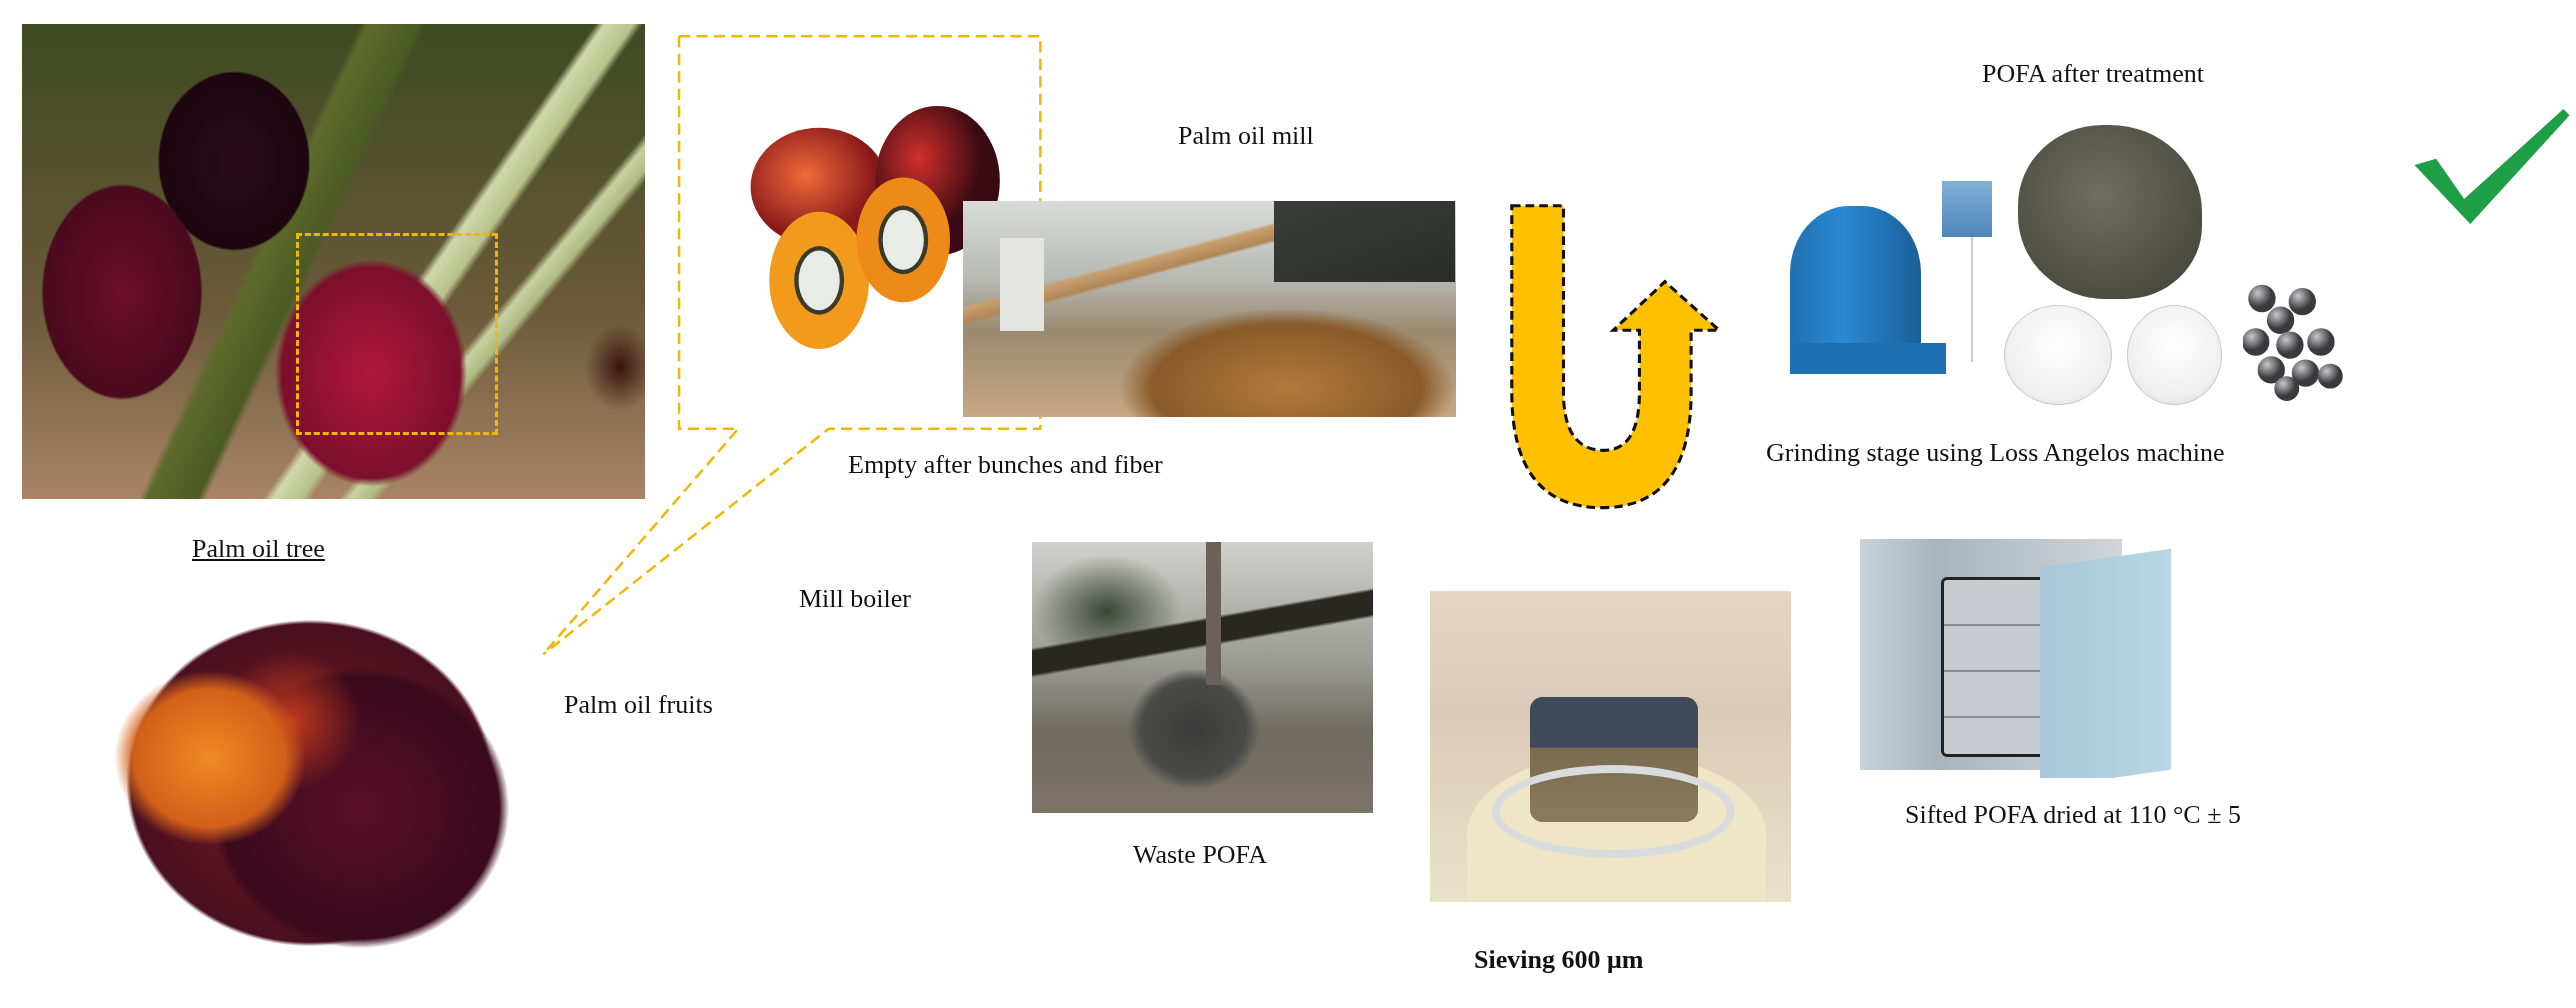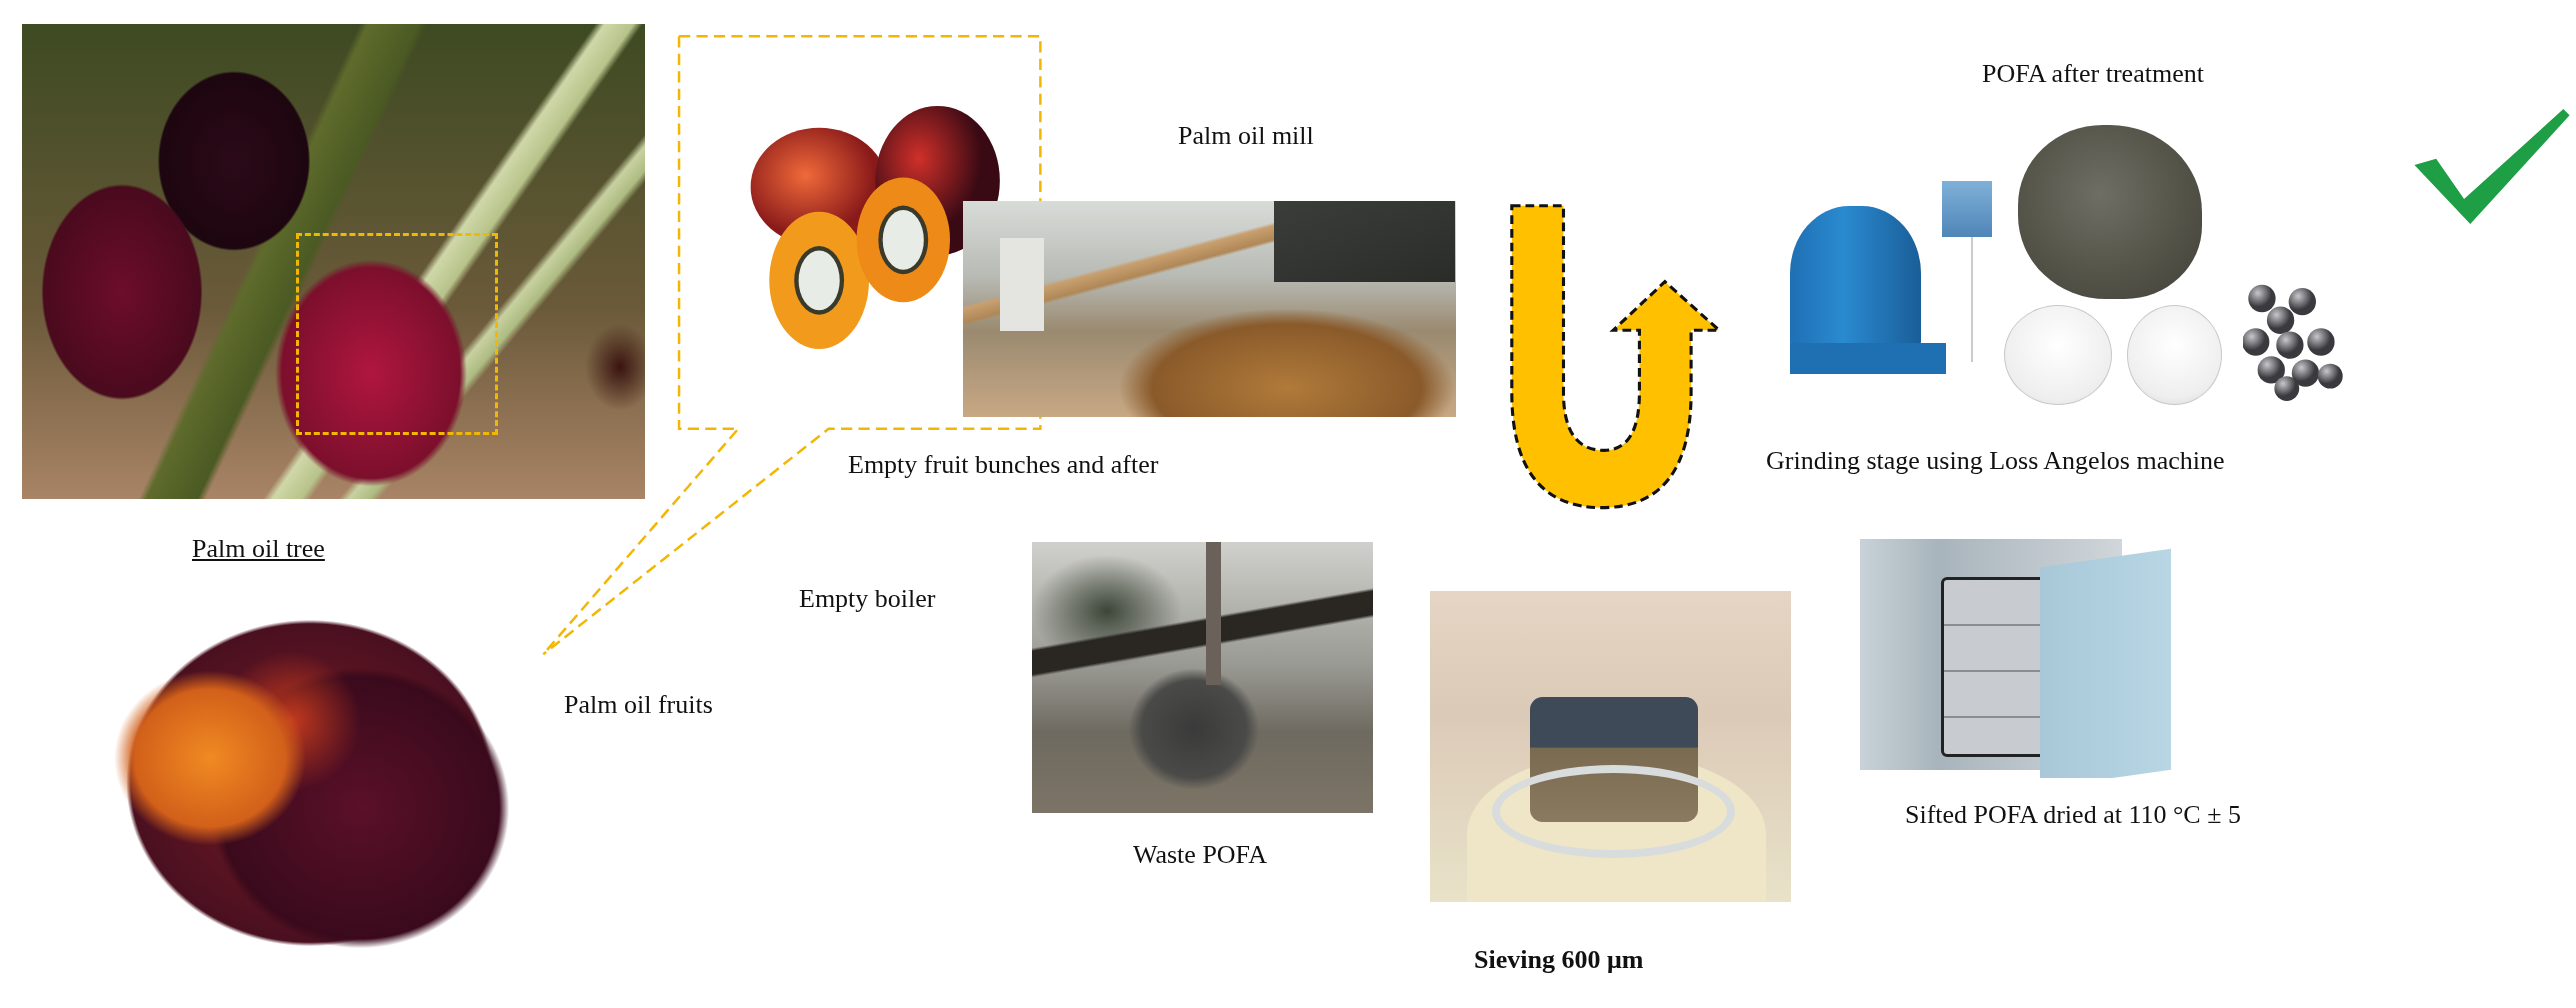--- a/index.html
+++ b/index.html
@@ -68,21 +68,21 @@
 
 <div class="label" style="left:1178px;top:123px;font-family:Liberation Serif, serif;">Palm oil mill</div>
 <div class="photo" style="left:963px;top:201px;width:493px;height:216px;
      background:
        radial-gradient(ellipse 224px 106px at 324px 187px, #b07a3a 0%, #8a5a2a 60%, transparent 75%),
        linear-gradient(165deg, transparent 30%, #c8a070 31%, #b08858 35%, transparent 36%),
        linear-gradient(180deg, #d8dcd8 0%, #b8bab4 35%, #9a8a70 60%, #c8a884 100%);">
   <div class="abs" style="left:37px;top:37px;width:44px;height:93px;background:#e4e4e0;"></div>
   <div class="abs" style="left:311px;top:0;width:181px;height:81px;background:linear-gradient(160deg,#3a3e3a,#2a2c28);"></div>
 </div>
-<div class="label" style="left:848px;top:452px;">Empty fruit bunches and after</div>
+<div class="label" style="left:848px;top:452px;">Empty after bunches and fiber</div>
 
 <svg class="abs" style="left:1495px;top:187px;" width="249" height="330" viewBox="0 0 400 530">
   <path d="M27 30 L110 30 L110 330 Q110 423 175 423 Q232 423 232 330 L232 230 L190 230 L273 152 L360 230 L315 230 L315 330
            Q315 515 172 515 Q27 515 27 330 Z" fill="#FFC000" stroke="#111" stroke-width="5" stroke-dasharray="14 8"></path>
 </svg>
 
 <div class="label" style="left:1982px;top:61px;">POFA after treatment</div>
 
 <div class="abs" style="left:1790px;top:181px;width:206px;height:196px;">
   <div class="abs" style="left:0;top:25px;width:131px;height:150px;border-radius:45% 45% 10% 10%;
@@ -116,23 +116,23 @@
   <circle cx="45" cy="140" r="22" fill="url(#ball)"></circle>
     <circle cx="100" cy="145" r="22" fill="url(#ball)"></circle>
   <circle cx="140" cy="150" r="20" fill="url(#ball)"></circle>
     <circle cx="70" cy="170" r="20" fill="url(#ball)"></circle>
 </svg>
 
 <svg class="abs" style="left:2411px;top:106px;" width="162" height="121" viewBox="0 0 260 195">
   <path d="M5 95 L40 85 L85 150 L245 5 L255 15 L95 190 Z" fill="#1E9E45"></path>
 </svg>
 
-<div class="label" style="left:1766px;top:440px;margin-top:8px;">Grinding stage using Loss Angelos machine</div>
+<div class="label" style="left:1766px;top:440px;">Grinding stage using Loss Angelos machine</div>
 
-<div class="label" style="left:799px;top:586px;">Empty boiler</div>
+<div class="label" style="left:799px;top:586px;">Mill boiler</div>
 <div class="photo" style="left:1032px;top:542px;width:341px;height:271px;
      background:
        radial-gradient(ellipse 87px 81px at 162px 187px, #3a3a3a 0%, #4a4a48 60%, transparent 75%),
        linear-gradient(170deg, transparent 32%, #2a2622 33%, #2a2622 40%, transparent 41%),
        radial-gradient(ellipse 100px 75px at 75px 69px, #3c4638 0%, transparent 75%),
        linear-gradient(180deg, #d0d0cc 0%, #9a9a94 45%, #6e6a60 70%, #7c7466 100%);">
   <div class="abs" style="left:174px;top:0;width:15px;height:143px;background:#6a625a;"></div>
 </div>
 <div class="label" style="left:1096px;top:842px;margin-left:37px;">Waste POFA</div>
 

